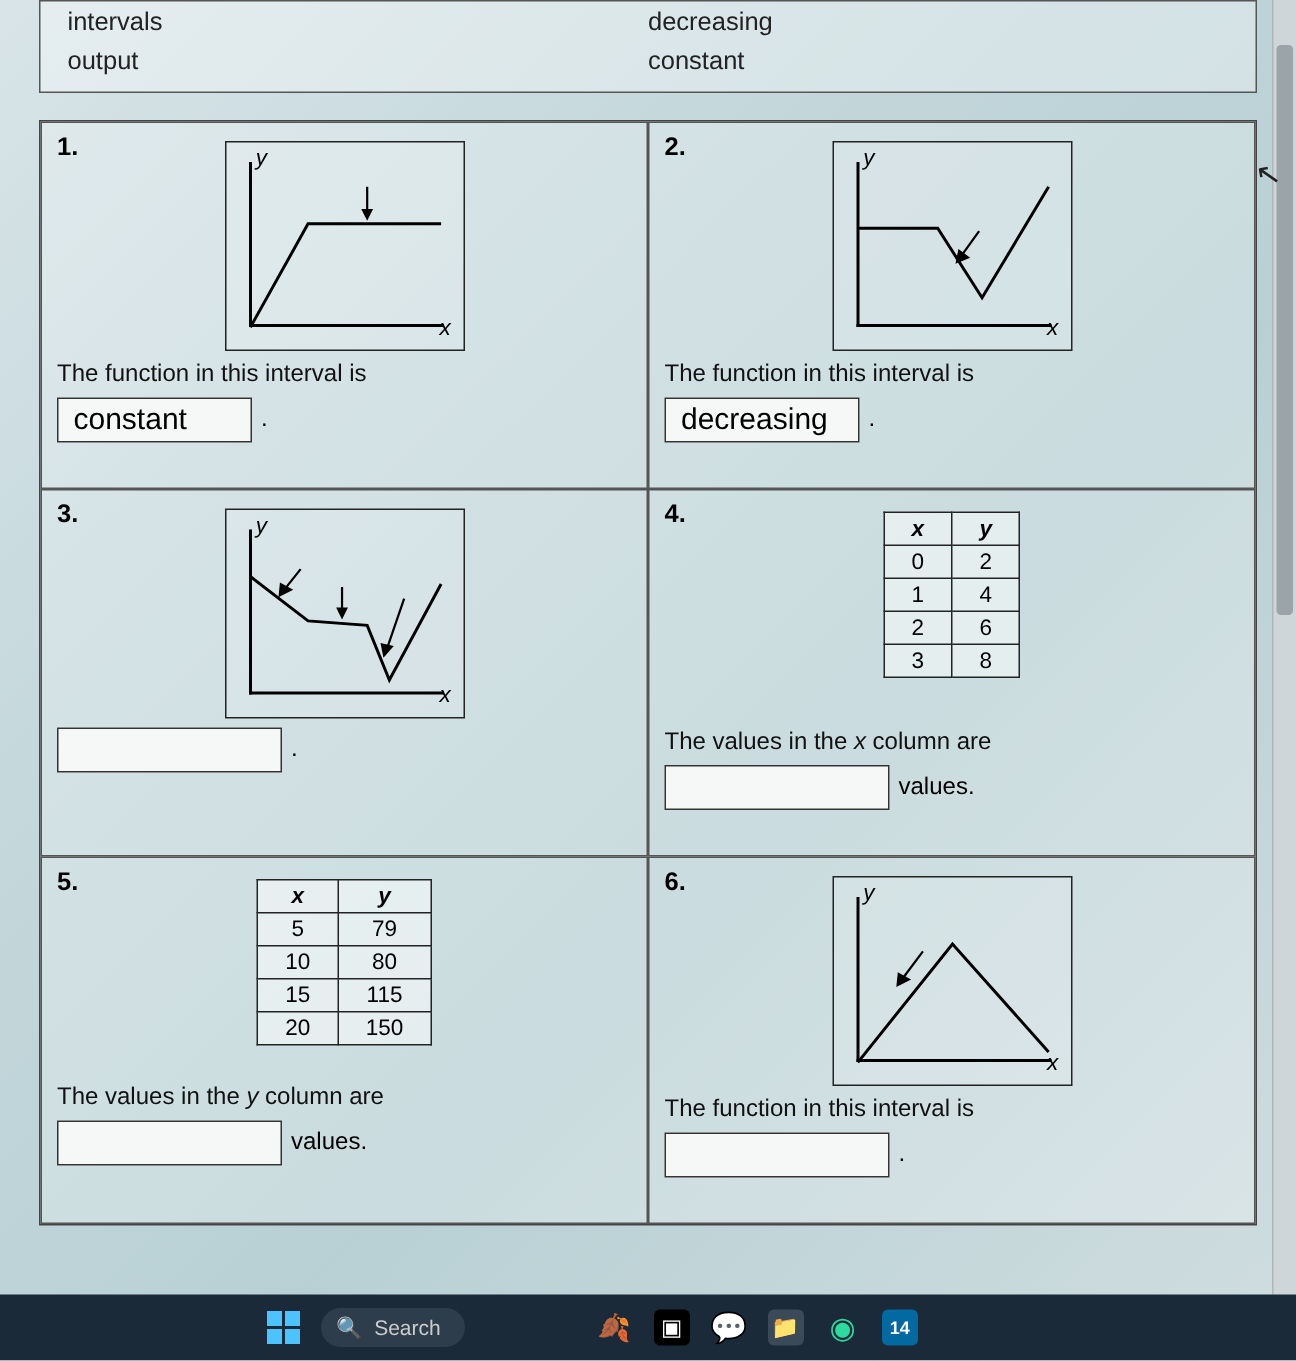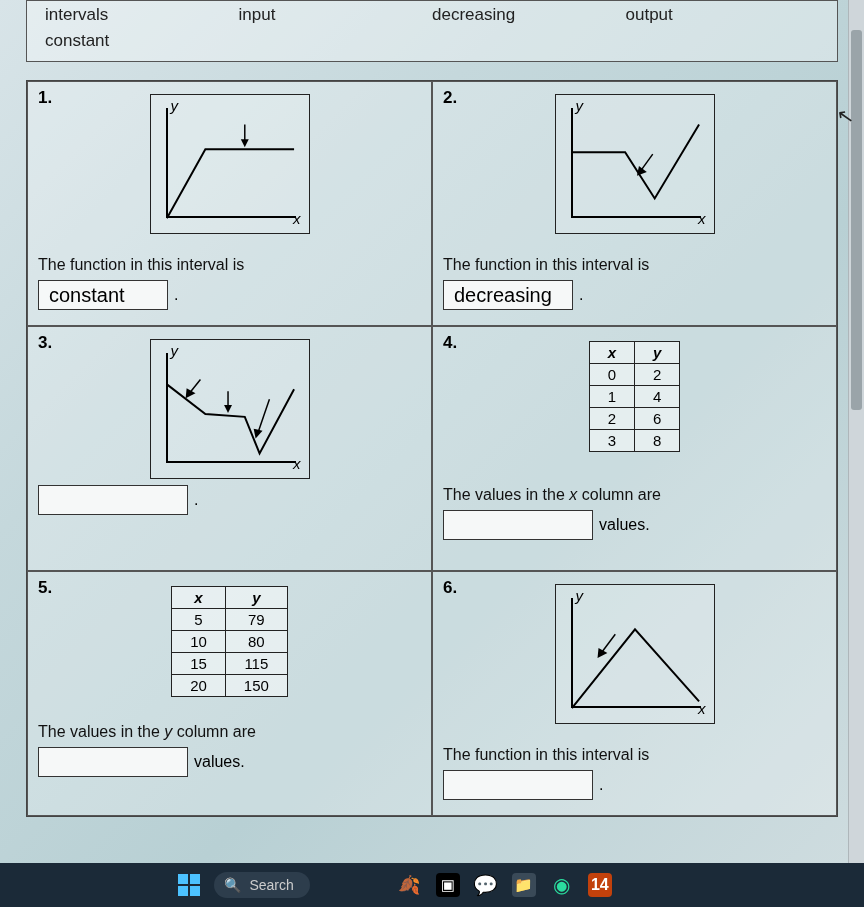--- a/index.html
+++ b/index.html
@@ -13,21 +13,21 @@
     overflow: hidden;
     position: relative;
   }
   .page {
     padding: 0 26px 0 26px;
   }
   .wordbank {
     border: 1px solid #555;
     background: rgba(255,255,255,0.35);
     display: grid;
-    grid-template-columns: 1fr 1fr 1fr 1fr;
+    grid-template-columns: 1fr 1fr;
     grid-template-rows: auto auto;
     padding: 4px 18px 10px 18px;
     gap: 6px 0;
     font-size: 17px;
     color: #222;
   }
   .worksheet {
     margin-top: 18px;
     border: 1px solid #444;
     display: grid;
@@ -73,21 +73,21 @@
   .axes {
     position: absolute;
     left: 15px;
     bottom: 15px;
     width: 130px;
     height: 110px;
     border-left: 2px solid #000;
     border-bottom: 2px solid #000;
   }
   .prompt {
-    margin-top: 22px;
+    margin-top: 7px;
     font-size: 16px;
     color: #111;
   }
   .answer-line {
     margin-top: 6px;
     display: flex;
     align-items: center;
     gap: 6px;
     font-size: 16px;
   }
@@ -173,21 +173,20 @@
     border-radius:3px;
   }
 </style>
 </head>
 <body>
 
 <div class="page">
 
   <div class="wordbank">
     <div>intervals</div>
-    <div>input</div>
     <div>decreasing</div>
     <div>output</div>
     <div>constant</div>
   </div>
 
   <div class="worksheet">
 
     <div class="cell">
       <div class="qnum">1.</div>
       <div class="graphbox">
@@ -353,14 +352,14 @@
   <div class="searchpill">
     <span>🔍</span>
     <span>Search</span>
   </div>
   <div style="flex:0 0 60px"></div>
   <div class="tb-icon" style="font-size:18px">🍂</div>
   <div class="tb-icon" style="background:#000;color:#fff">▣</div>
   <div class="tb-icon" style="color:#6cf;font-size:20px">💬</div>
   <div class="tb-icon" style="background:#3a4a58">📁</div>
   <div class="tb-icon" style="color:#2bdc9e;font-size:20px">◉</div>
-  <div class="tb-icon" style="background:#c2410c;color:#fff;border-radius:4px;font-size:16px;font-weight:bold">14</div>
+  <div class="tb-icon" style="background:#0369a1;color:#fff;border-radius:4px;font-size:12px;font-weight:bold">14</div>
 </div>
 
 </body></html>

